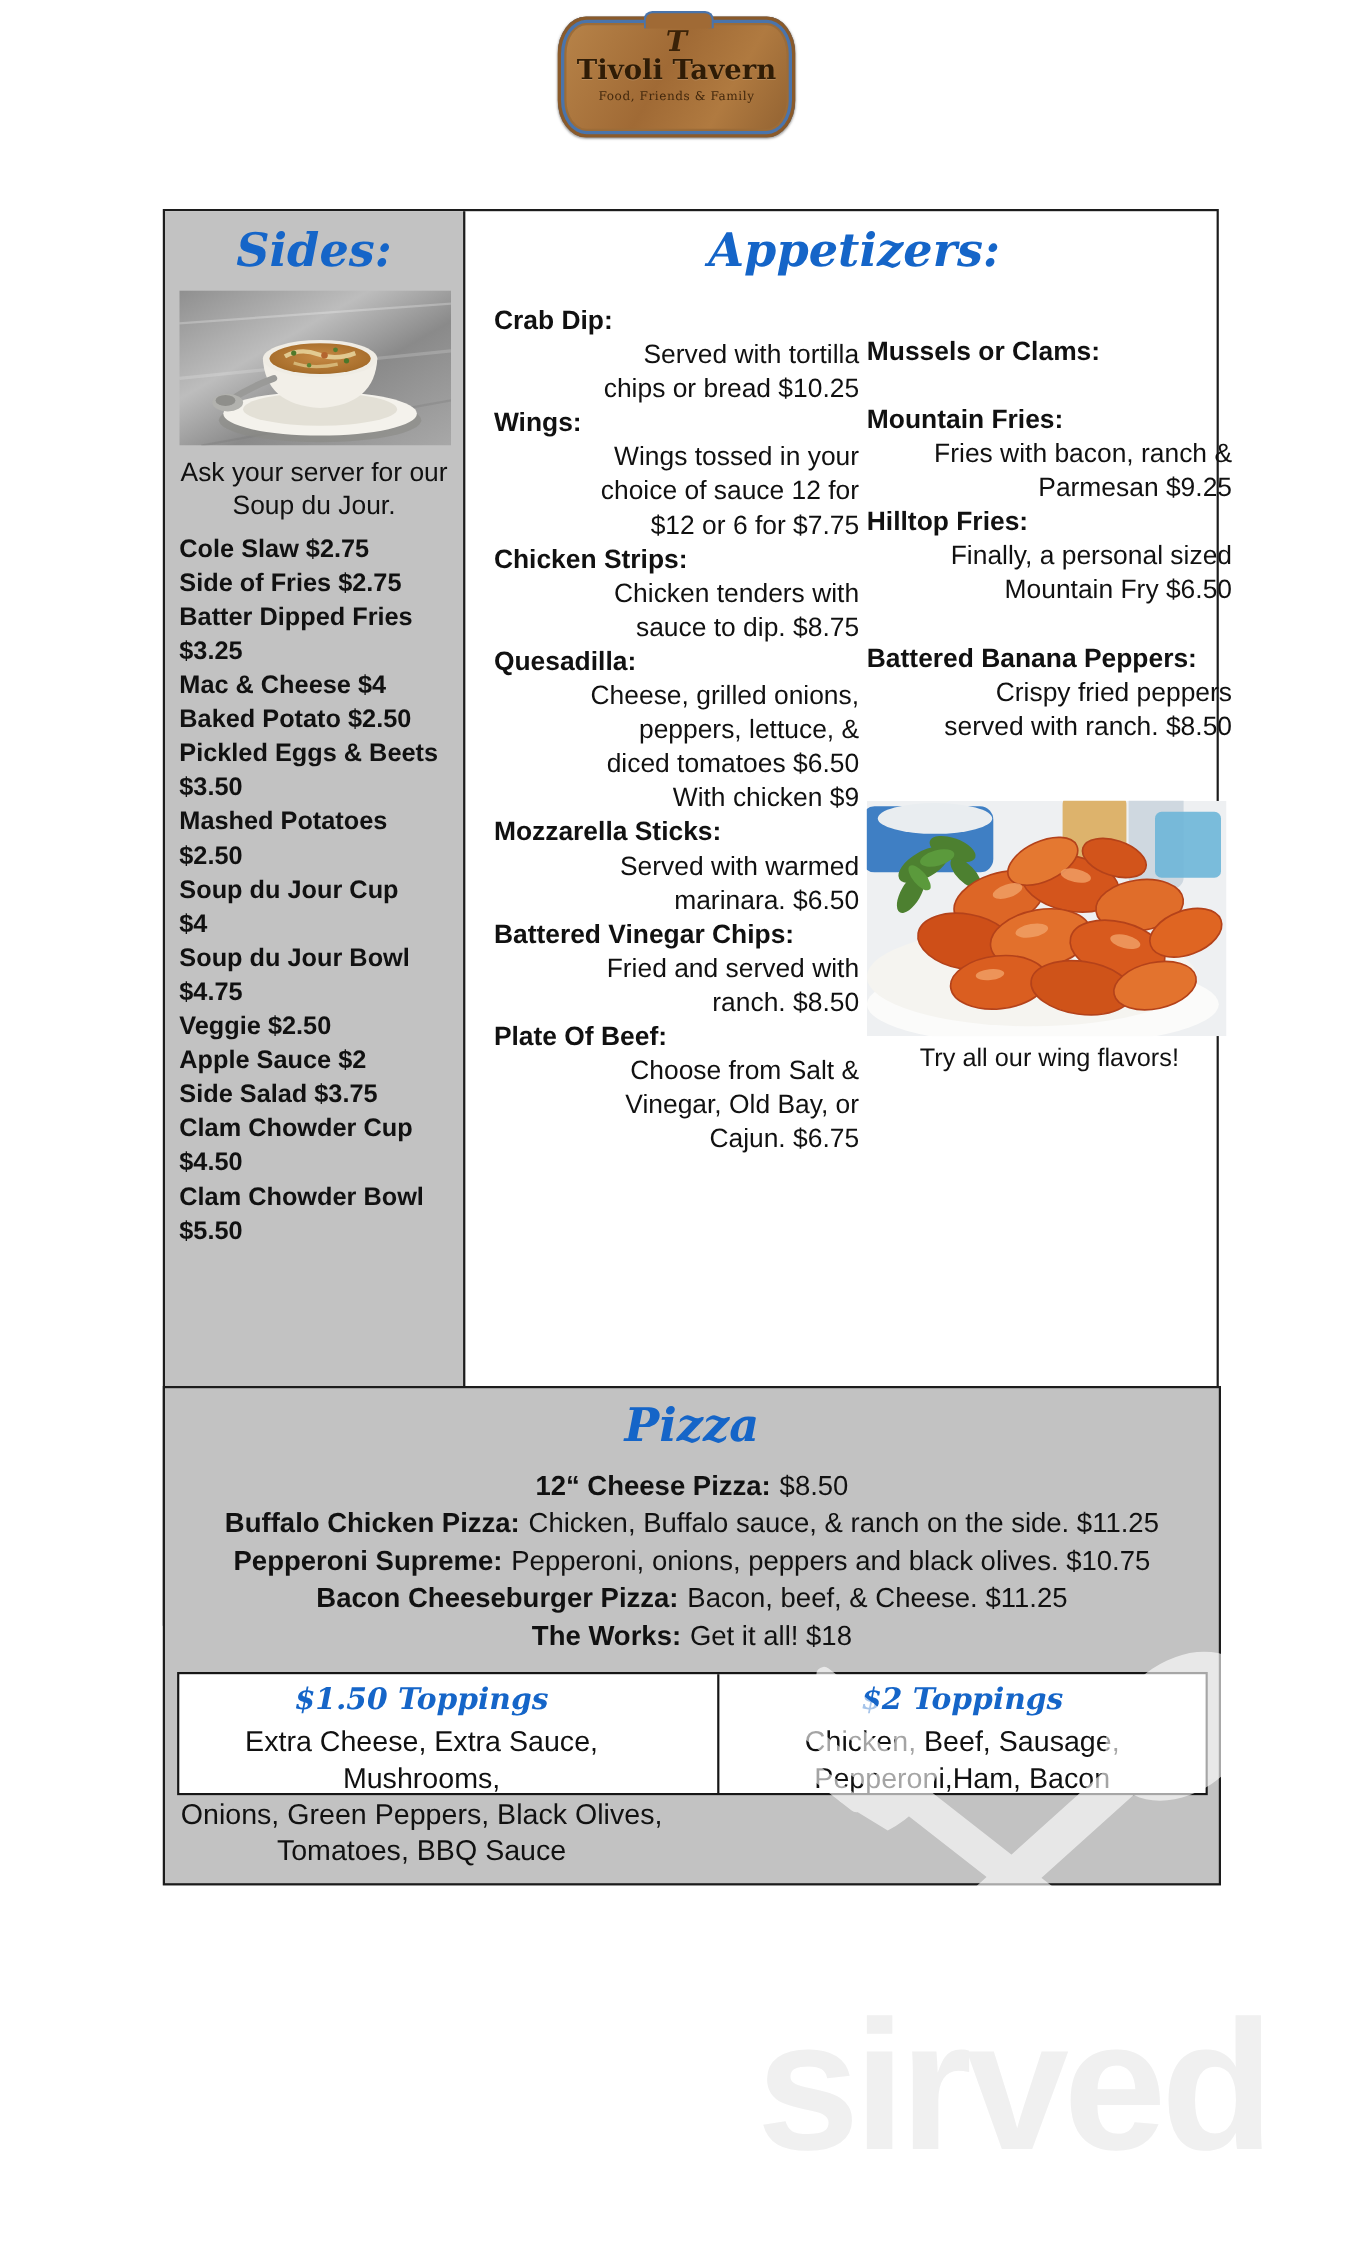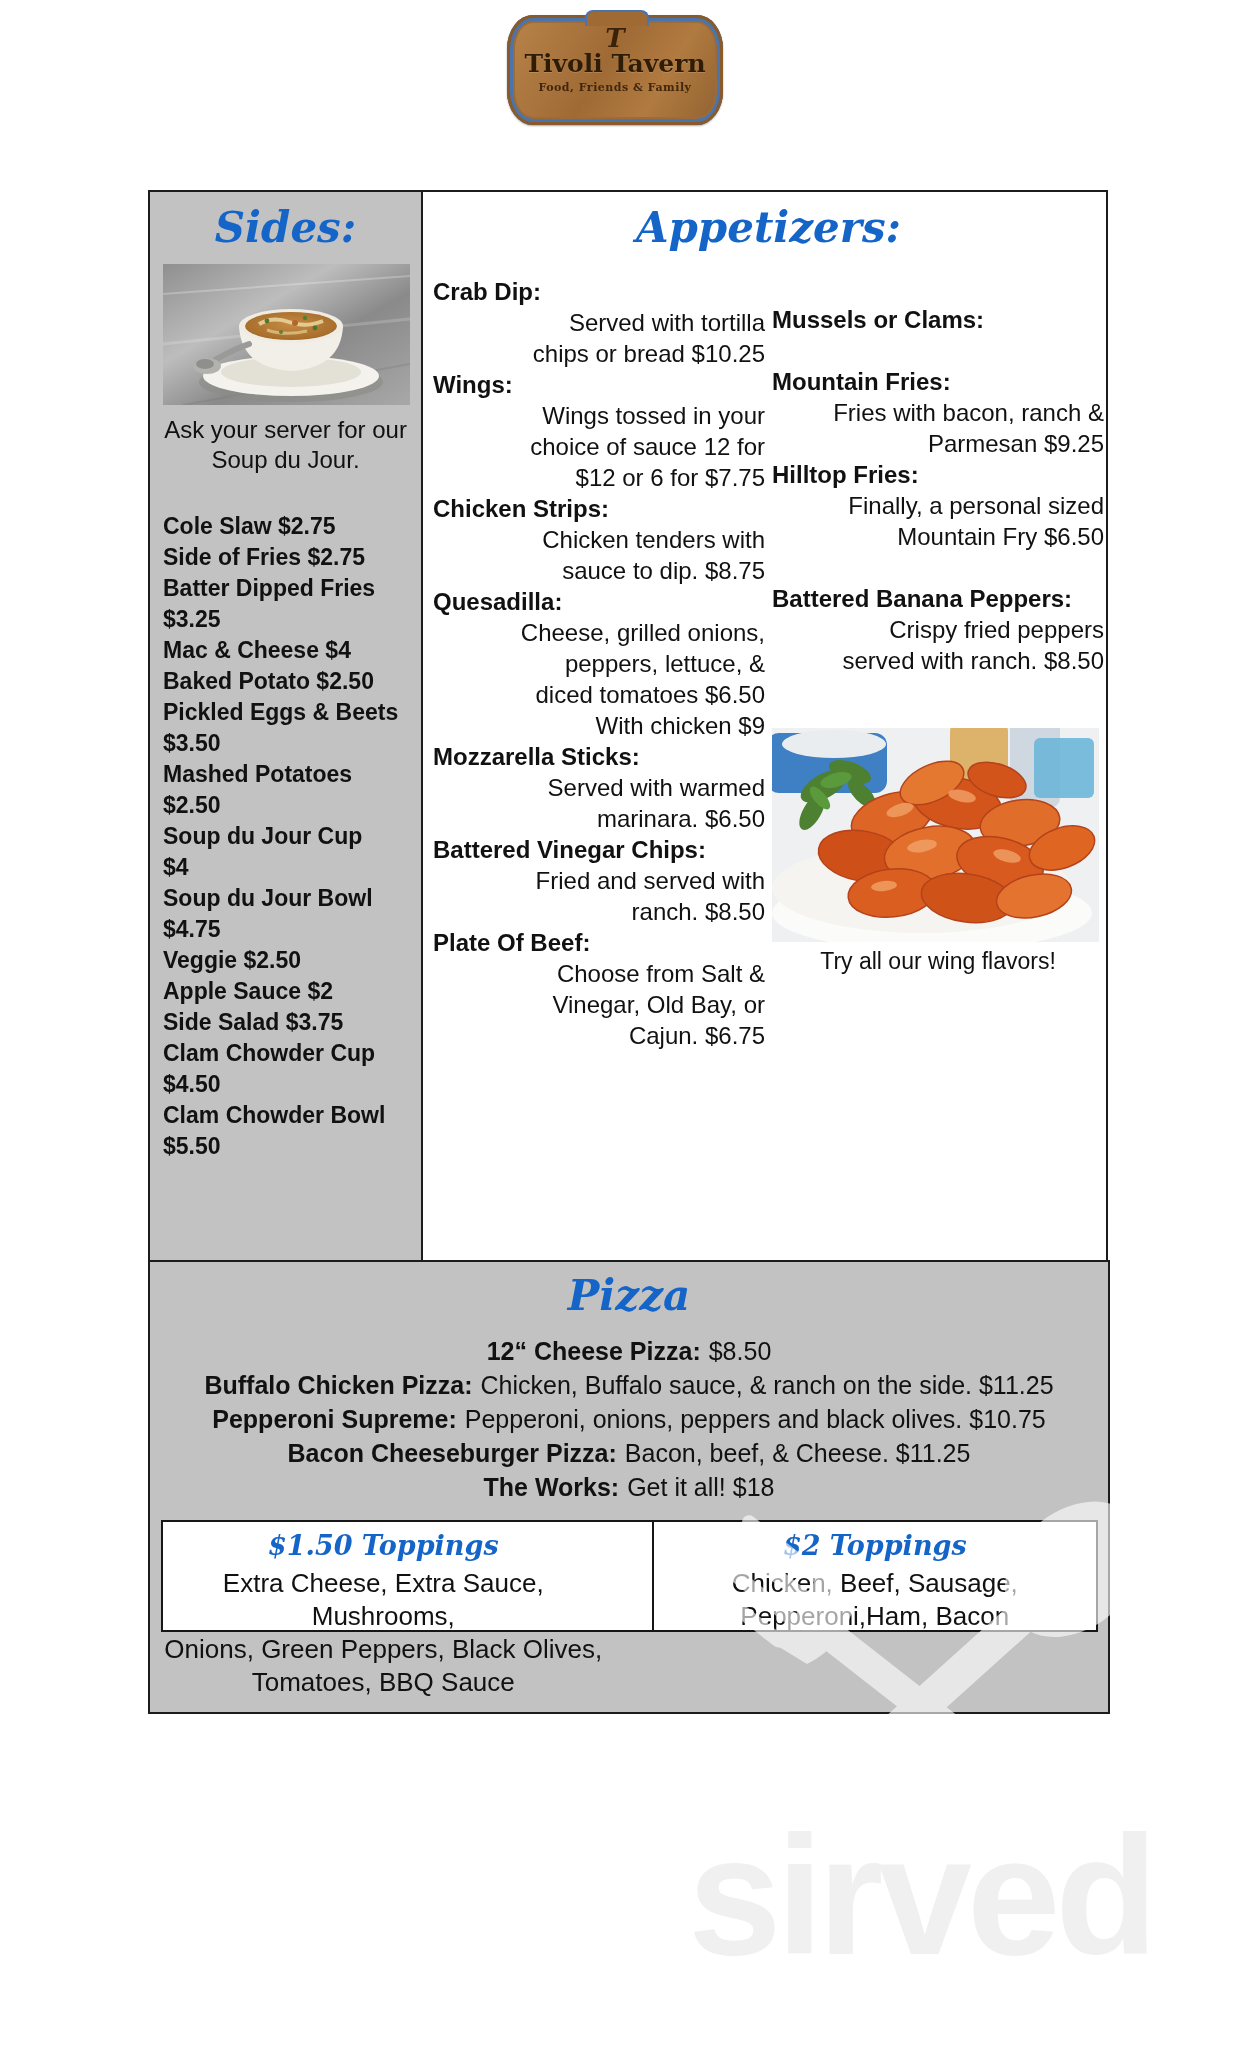--- a/index.html
+++ b/index.html
@@ -16,45 +16,45 @@
     text-align:center;
   }
   .logo::before{
     content:"";position:absolute;left:78px;top:-5px;width:60px;height:14px;
     background:#a06a35;border:2px solid #4a74ab;border-bottom:none;border-radius:8px 8px 0 0;
   }
   .logo-mono{font-family:"DejaVu Serif",serif;font-style:italic;font-weight:bold;
     font-size:26px;color:#3a2208;line-height:1;margin-top:10px;}
   .logo-title{font-family:"DejaVu Serif",serif;font-weight:bold;font-size:25px;
     color:#2f1c06;line-height:1.05;text-shadow:0 1px 0 rgba(255,255,255,.15);}
-  .logo-tag{font-family:"DejaVu Serif",serif;font-size:11px;color:#42270c;margin-top:4px;letter-spacing:.5px;font-weight:bold;}
+  .logo-tag{font-family:"DejaVu Serif",serif;font-size:11px;color:#42270c;margin-top:4px;letter-spacing:.5px;}
   
   .script{font-family:"DejaVu Serif",serif;font-style:italic;font-weight:bold;color:#1565c8;}
   .script-lg{font-size:42px;line-height:1.15;text-align:center;}
   .script-md{font-size:27px;line-height:1.2;}
   
   .top-box{
     position:absolute;left:148px;top:190px;width:960px;height:1288px;
     border:2px solid #1c1c1c;box-sizing:border-box;display:flex;background:#fff;
   }
   .sides-col{
     width:273px;box-sizing:border-box;background:#c2c2c2;border-right:2px solid #1c1c1c;
     padding:12px 13px 0 13px;flex:none;
   }
   .sides-col .script-lg{text-align:center;display:block;}
   .soup-fig{width:247px;height:141px;margin:12px auto 0 auto;display:block;}
   .soup-caption{font-size:24px;line-height:30px;text-align:center;margin-top:10px;white-space:pre-line;}
-  .sides-list{margin-top:36px;}
+  .sides-list{margin-top:8px;}
   .side-item{font-weight:bold;font-size:23px;line-height:31px;white-space:pre-line;}
   
   .app-col{flex:1;box-sizing:border-box;padding:12px 12px 0 10px;position:relative;}
   .app-col .script-lg{text-align:center;display:block;}
   .app-columns{display:flex;margin-top:24px;}
   .col{width:332px;box-sizing:border-box;}
-  .col-left{margin-right:7px;}
+  .col-left{margin-right:7px;margin-left:16px;}
   .col-right{padding-top:28px;}
   .app-item{margin:0;}
   .app-name{font-weight:bold;font-size:24px;line-height:31px;text-align:left;}
   .app-desc{font-size:24px;line-height:31px;text-align:right;white-space:pre-line;}
   .col-right div.app-item:nth-of-type(2){margin-top:31px;}
   .col-right div.app-item:nth-of-type(4){margin-top:31px;}
   .wings-fig{width:327px;height:214px;margin-top:52px;display:block;}
   .wings-caption{font-size:23px;line-height:30px;text-align:center;margin-top:4px;}
   
   .pizza-box{

